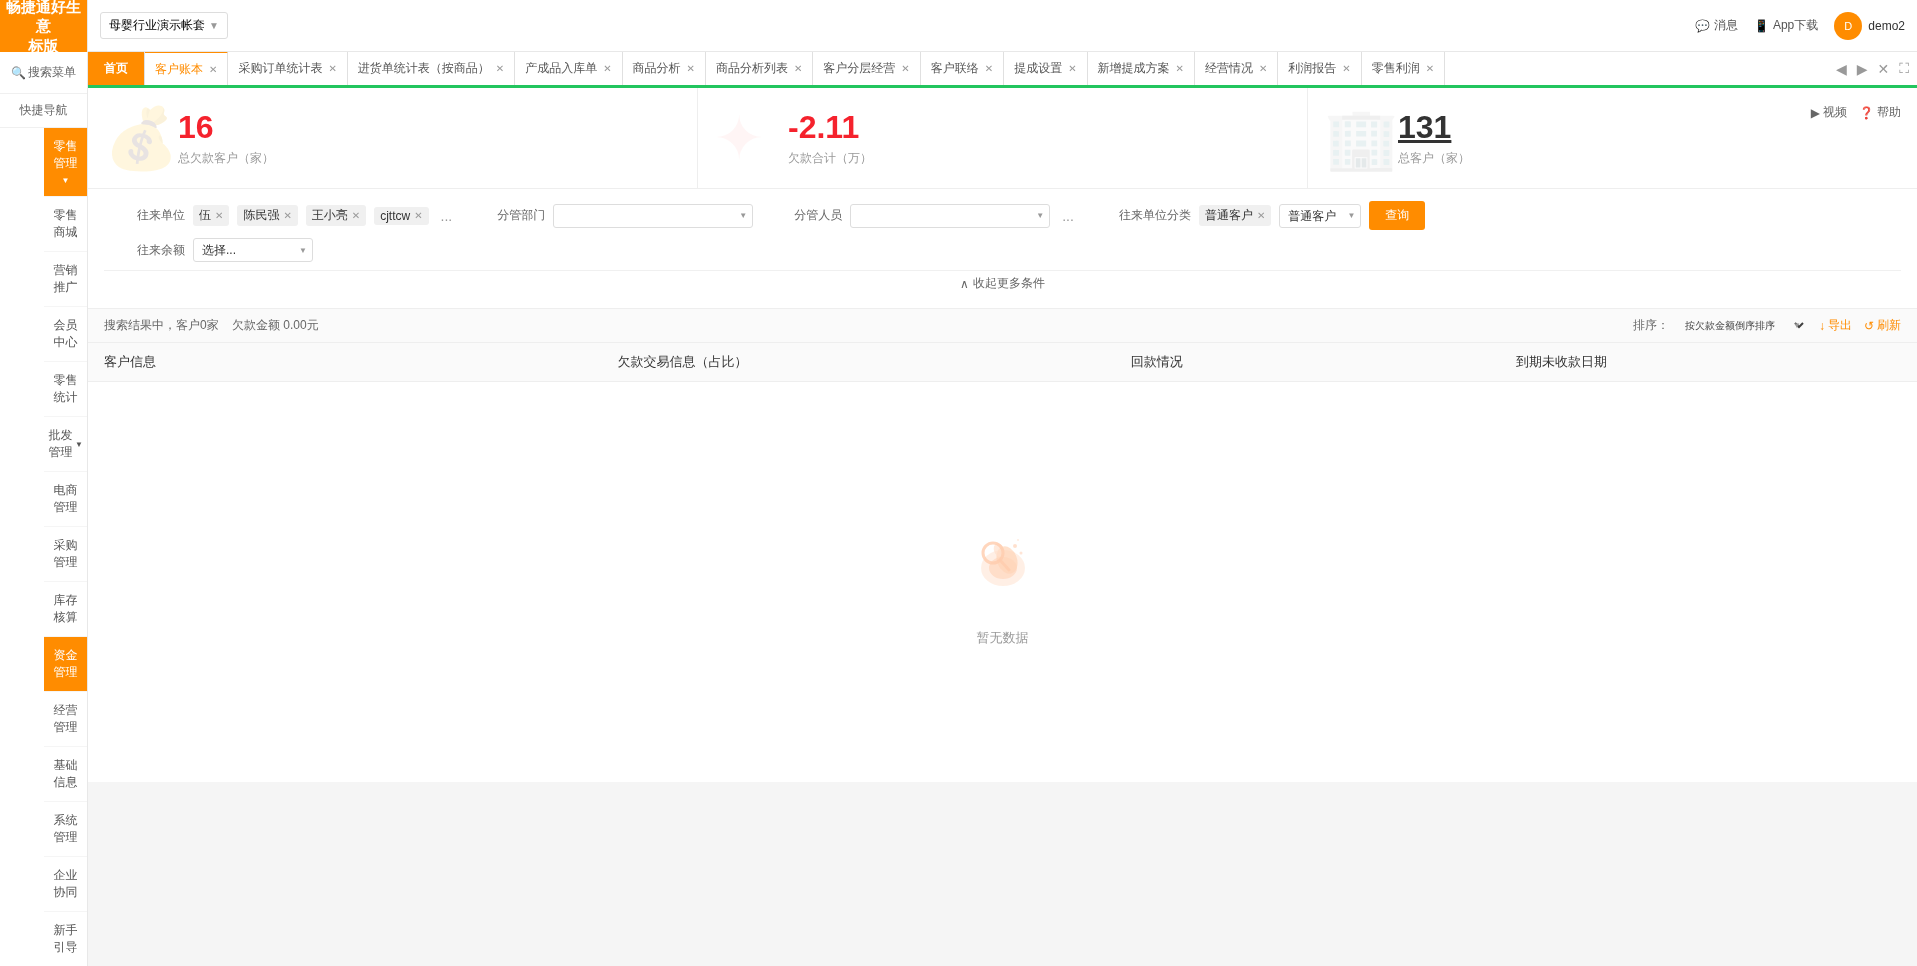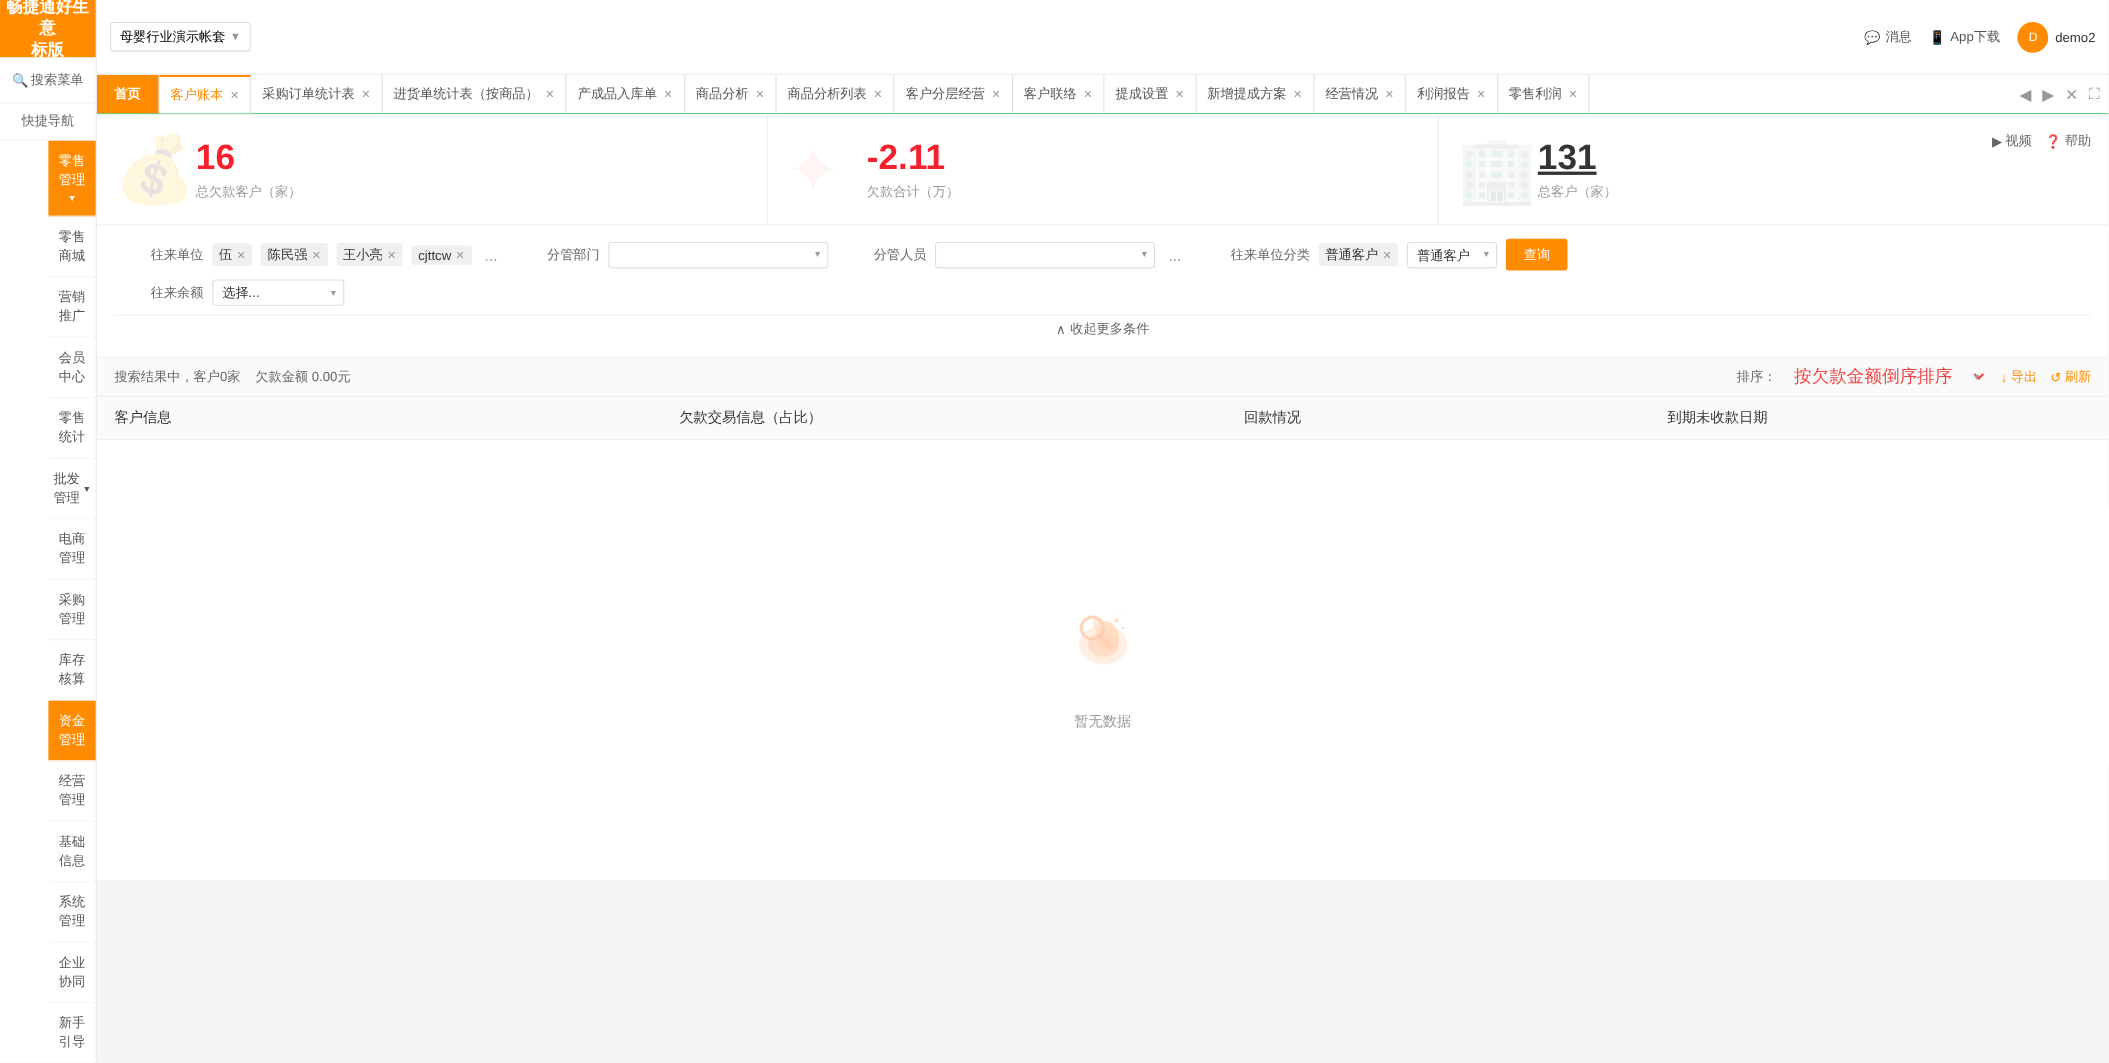--- a/index.html
+++ b/index.html
@@ -13,31 +13,31 @@
     .sidebar-search-btn { background: none; border: none; color: #666; font-size: 12px; cursor: pointer; width: 100%; padding: 4px; display: flex; align-items: center; justify-content: center; gap: 2px; }
     .sidebar-nav-item { padding: 10px 4px; text-align: center; cursor: pointer; color: #555; font-size: 12px; border-bottom: 1px solid #f5f5f5; margin-left: 44px; }
     .sidebar-nav-item.active { background: #ff8c00; color: #fff; }
     .sidebar-nav-item.has-sub { display: flex; align-items: center; justify-content: center; gap: 2px; }
     .sidebar-quick-nav { padding: 8px 6px; text-align: center; color: #666; font-size: 12px; cursor: pointer; border-bottom: 1px solid #f0f0f0; }
 
     
     .main { flex: 1; display: flex; flex-direction: column; overflow: hidden; }
 
     
-    .topbar { background: #fff; height: 68px; border-bottom: 1px solid #e8e8e8; display: flex; align-items: center; padding: 0 12px; gap: 16px; flex-shrink: 0; }
+    .topbar { background: #fff; height: 52px; border-bottom: 1px solid #e8e8e8; display: flex; align-items: center; padding: 0 12px; gap: 16px; flex-shrink: 0; }
     .topbar-selector { display: flex; align-items: center; gap: 4px; border: 1px solid #ddd; border-radius: 3px; padding: 4px 8px; font-size: 12px; cursor: pointer; }
     .topbar-right { margin-left: auto; display: flex; align-items: center; gap: 16px; }
     .topbar-msg { display: flex; align-items: center; gap: 4px; font-size: 12px; color: #555; cursor: pointer; }
     .topbar-app { display: flex; align-items: center; gap: 4px; font-size: 12px; color: #555; cursor: pointer; }
     .topbar-user { display: flex; align-items: center; gap: 6px; cursor: pointer; }
     .topbar-avatar { width: 28px; height: 28px; border-radius: 50%; background: #ff8c00; display: flex; align-items: center; justify-content: center; color: #fff; font-size: 11px; overflow: hidden; }
     .topbar-username { font-size: 12px; color: #333; }
 
     
-    .tabbar { background: #fff; border-bottom: 1px solid #22c55e; display: flex; align-items: center; height: 36px; flex-shrink: 0; overflow: hidden; }
+    .tabbar { background: #fff; border-bottom: 3px solid #22c55e; display: flex; align-items: center; height: 36px; flex-shrink: 0; overflow: hidden; }
     .tab { display: flex; align-items: center; gap: 4px; padding: 0 10px; height: 36px; font-size: 12px; cursor: pointer; border-right: 1px solid #e0e0e0; white-space: nowrap; color: #555; flex-shrink: 0; }
     .tab.active { background: #fff; color: #ff8c00; border-top: 2px solid #ff8c00; }
     .tab-home { background: #ff8c00; color: #fff; font-weight: bold; padding: 0 16px; }
     .tab-close { color: #999; font-size: 10px; margin-left: 2px; }
     .tabbar-nav { display: flex; align-items: center; margin-left: auto; padding: 0 4px; gap: 2px; }
     .tabbar-nav-btn { background: none; border: none; cursor: pointer; color: #999; font-size: 14px; padding: 2px 4px; }
 
     
     .content { flex: 1; overflow-y: auto; background: #f5f5f5; }
     .page-content { padding: 0; background: #fff; }
@@ -64,21 +64,21 @@
     .filter-dots { color: #999; font-size: 14px; cursor: pointer; padding: 2px 4px; }
     .filter-collapse { display: flex; align-items: center; gap: 4px; cursor: pointer; color: #666; font-size: 12px; }
     .filter-collapse-row { display: flex; justify-content: center; padding: 4px 0; border-top: 1px solid #f0f0f0; margin-top: 4px; }
 
     
     .results-bar { display: flex; align-items: center; justify-content: space-between; padding: 8px 16px; background: #fafafa; border-bottom: 1px solid #eee; font-size: 12px; color: #666; }
     .results-actions { display: flex; align-items: center; gap: 12px; }
     .sort-label { color: #666; }
     .sort-select-wrapper { position: relative; display: inline-flex; align-items: center; }
     .sort-select-wrapper::after { content: '▼'; position: absolute; right: 6px; font-size: 8px; color: #999; pointer-events: none; }
-    .sort-select { border: none; background: none; font-size: 16px; color: #ef4444; cursor: pointer; padding-right: 16px; }
+    .sort-select { border: none; background: none; font-size: 10px; color: #404040; cursor: pointer; padding-right: 16px; }
     .action-link { color: #ff8c00; cursor: pointer; display: flex; align-items: center; gap: 3px; }
 
     
     .table-wrapper { background: #fff; }
     .table-header { display: grid; grid-template-columns: 2fr 2fr 1.5fr 1.5fr; border-bottom: 1px solid #eee; padding: 10px 16px; background: #fafafa; }
     .table-header-cell { font-size: 13px; color: #333; font-weight: 500; }
     .table-body { min-height: 400px; display: flex; align-items: center; justify-content: center; flex-direction: column; }
     .empty-state { display: flex; flex-direction: column; align-items: center; justify-content: center; padding: 60px 20px; }
     .empty-icon { font-size: 64px; margin-bottom: 16px; opacity: 0.6; }
     .empty-text { font-size: 13px; color: #999; }

